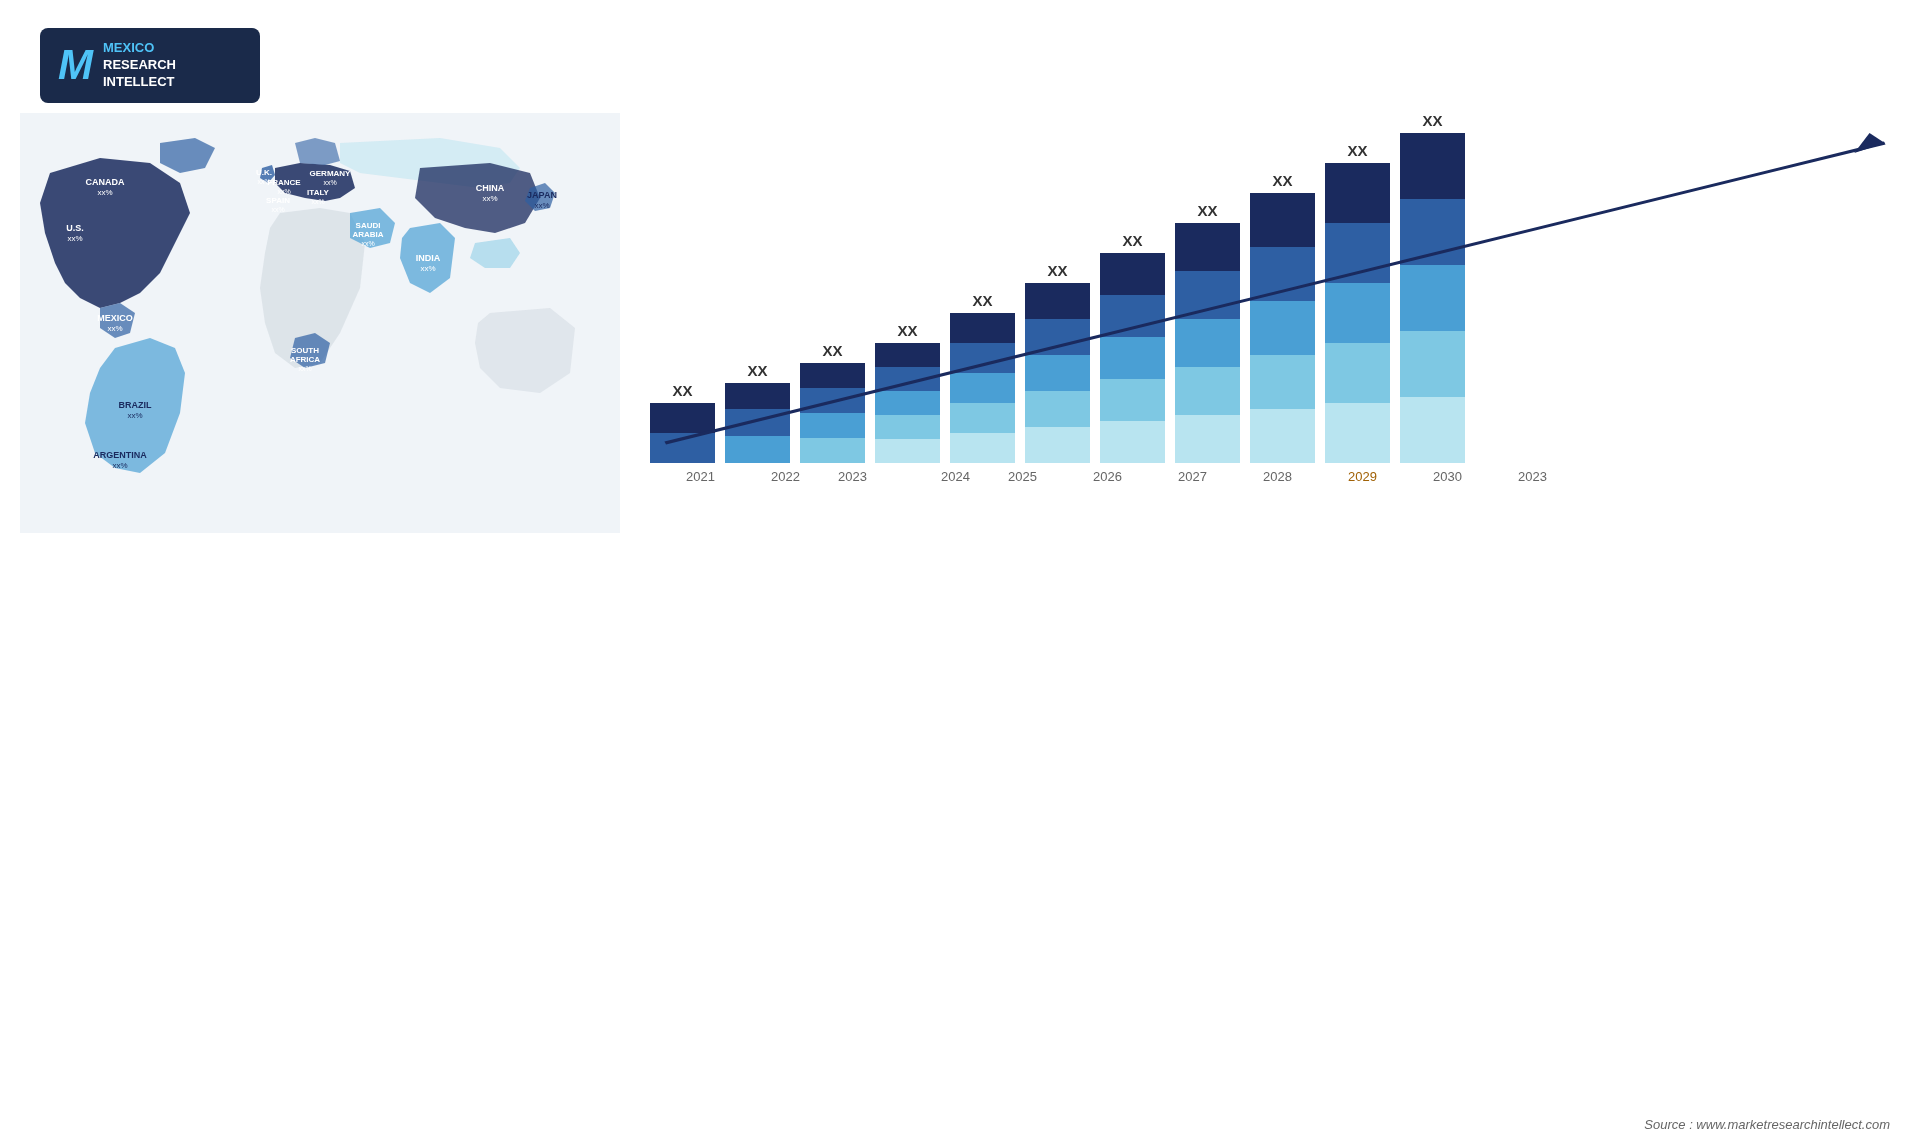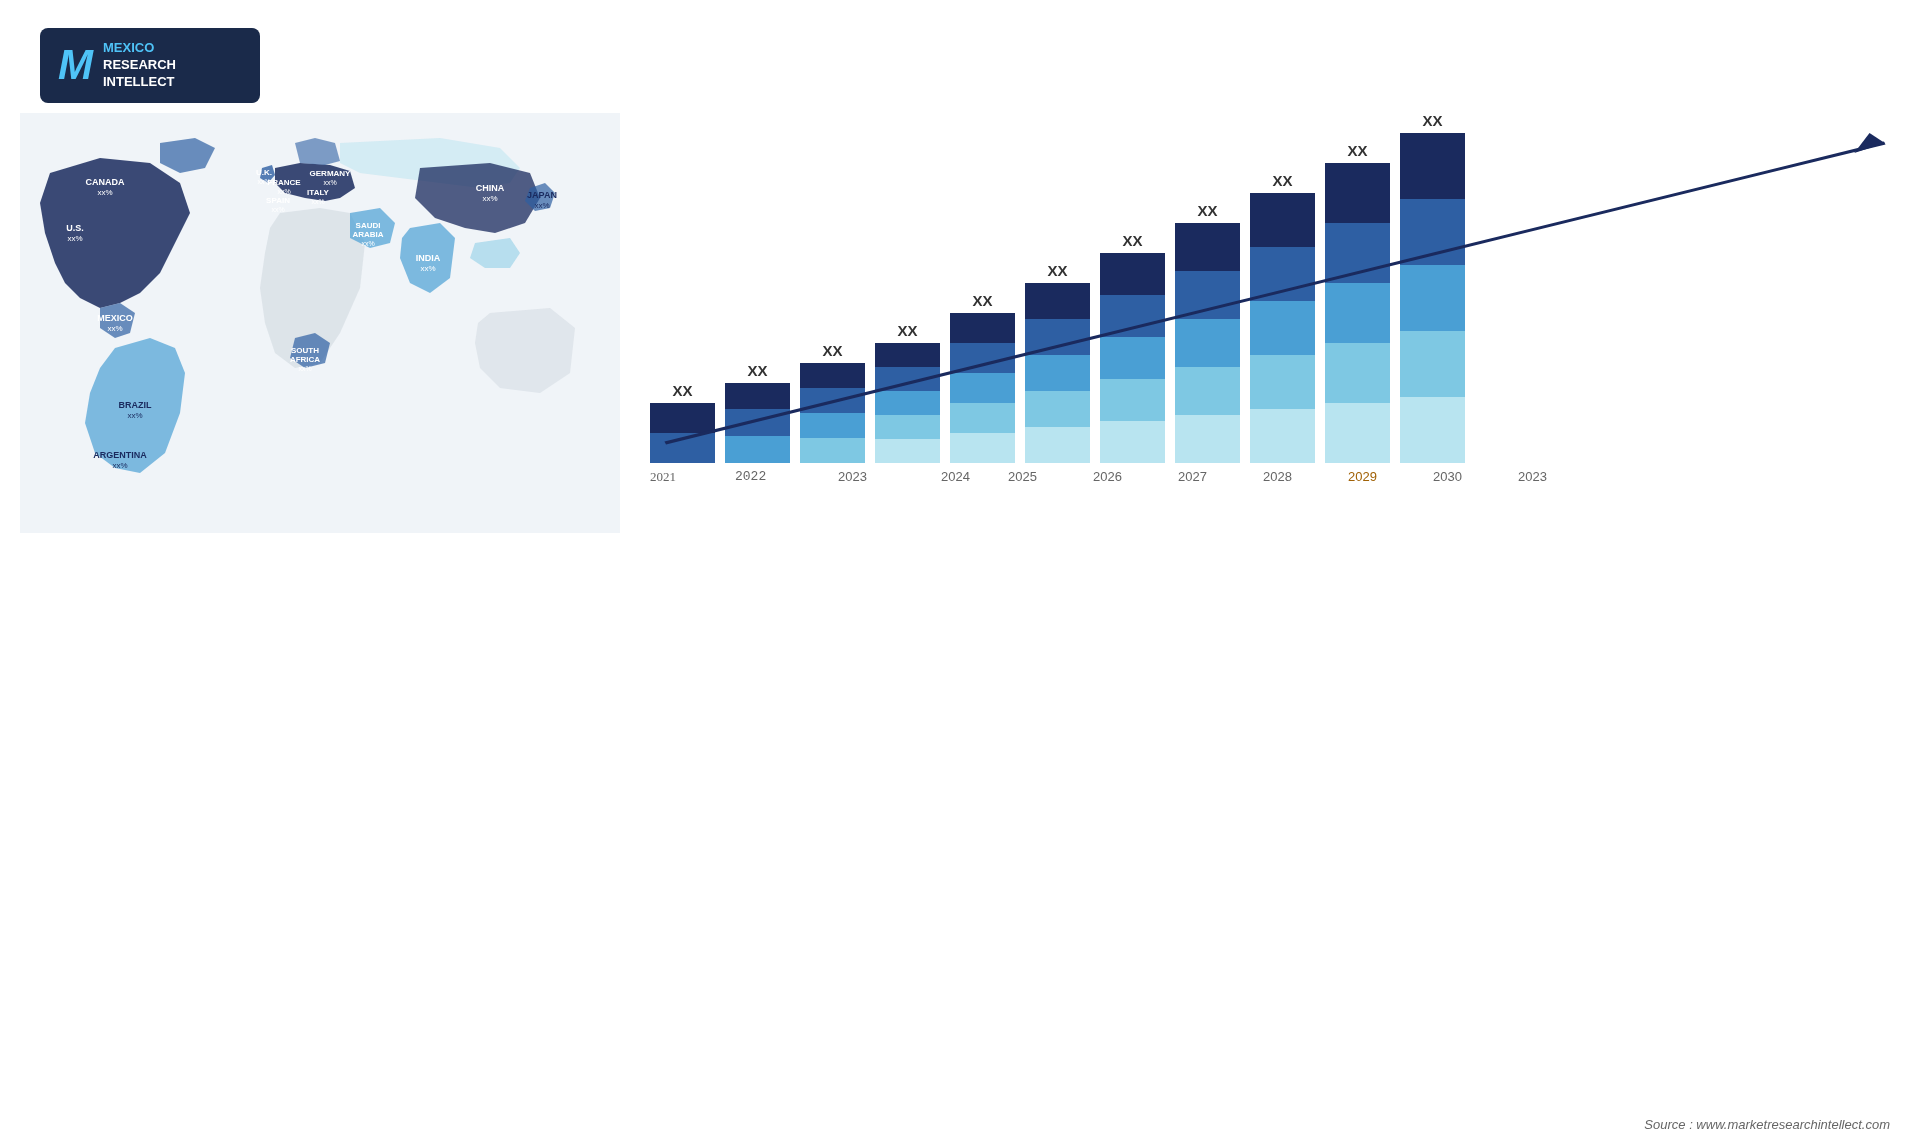--- a/index.html
+++ b/index.html
@@ -305,22 +305,22 @@
                 <div style="flex: 1 1 0%; background: rgb(26, 42, 94);"></div>
                 <div style="flex: 1 1 0%; background: rgb(46, 95, 163);"></div>
                 <div style="flex: 1 1 0%; background: rgb(74, 159, 212);"></div>
                 <div style="flex: 1 1 0%; background: rgb(126, 200, 227);"></div>
                 <div style="flex: 1 1 0%; background: rgb(184, 228, 240);"></div>
               </div>
             </div>
           </div>
       </div>
       <div style="display:flex;gap:10px;margin-top:6px;padding-left:0;" id="bar-chart-xlabels">
-          <div style="width: 65px; text-align: left; font-size: 13px; color: rgb(102, 102, 102); margin-right: 10px; font-family: Liberation Serif, serif;">2021</div>
-          <div style="width: 65px; text-align: left; font-size: 13px; color: rgb(102, 102, 102); margin-right: 10px; font-family: Liberation Mono, monospace;">2022</div>
+          <div style="width: 65px; text-align: right; font-size: 13px; color: rgb(102, 102, 102); margin-right: 10px;">2021</div>
+          <div style="width: 65px; text-align: right; font-size: 13px; color: rgb(102, 102, 102); margin-right: 10px;">2022</div>
           <div style="width: 65px; text-align: center; font-size: 13px; color: rgb(102, 102, 102); margin-right: 10px;">2023</div>
           <div style="width: 65px; text-align: right; font-size: 13px; color: rgb(102, 102, 102); margin-right: 10px;">2024</div>
           <div style="width: 65px; text-align: center; font-size: 13px; color: rgb(102, 102, 102); margin-right: 10px;">2025</div>
           <div style="width: 65px; text-align: center; font-size: 13px; color: rgb(102, 102, 102); margin-right: 10px;">2026</div>
           <div style="width: 65px; text-align: center; font-size: 13px; color: rgb(102, 102, 102); margin-right: 10px;">2027</div>
           <div style="width: 65px; text-align: center; font-size: 13px; color: rgb(102, 102, 102); margin-right: 10px;">2028</div>
           <div style="width: 65px; text-align: center; font-size: 13px; color: #a16207; margin-right: 10px;">2029</div>
           <div style="width: 65px; text-align: center; font-size: 13px; color: rgb(102, 102, 102); margin-right: 10px;">2030</div>
           <div style="width: 65px; text-align: center; font-size: 13px; color: rgb(102, 102, 102); margin-right: 10px;">2023</div>
         </div>

